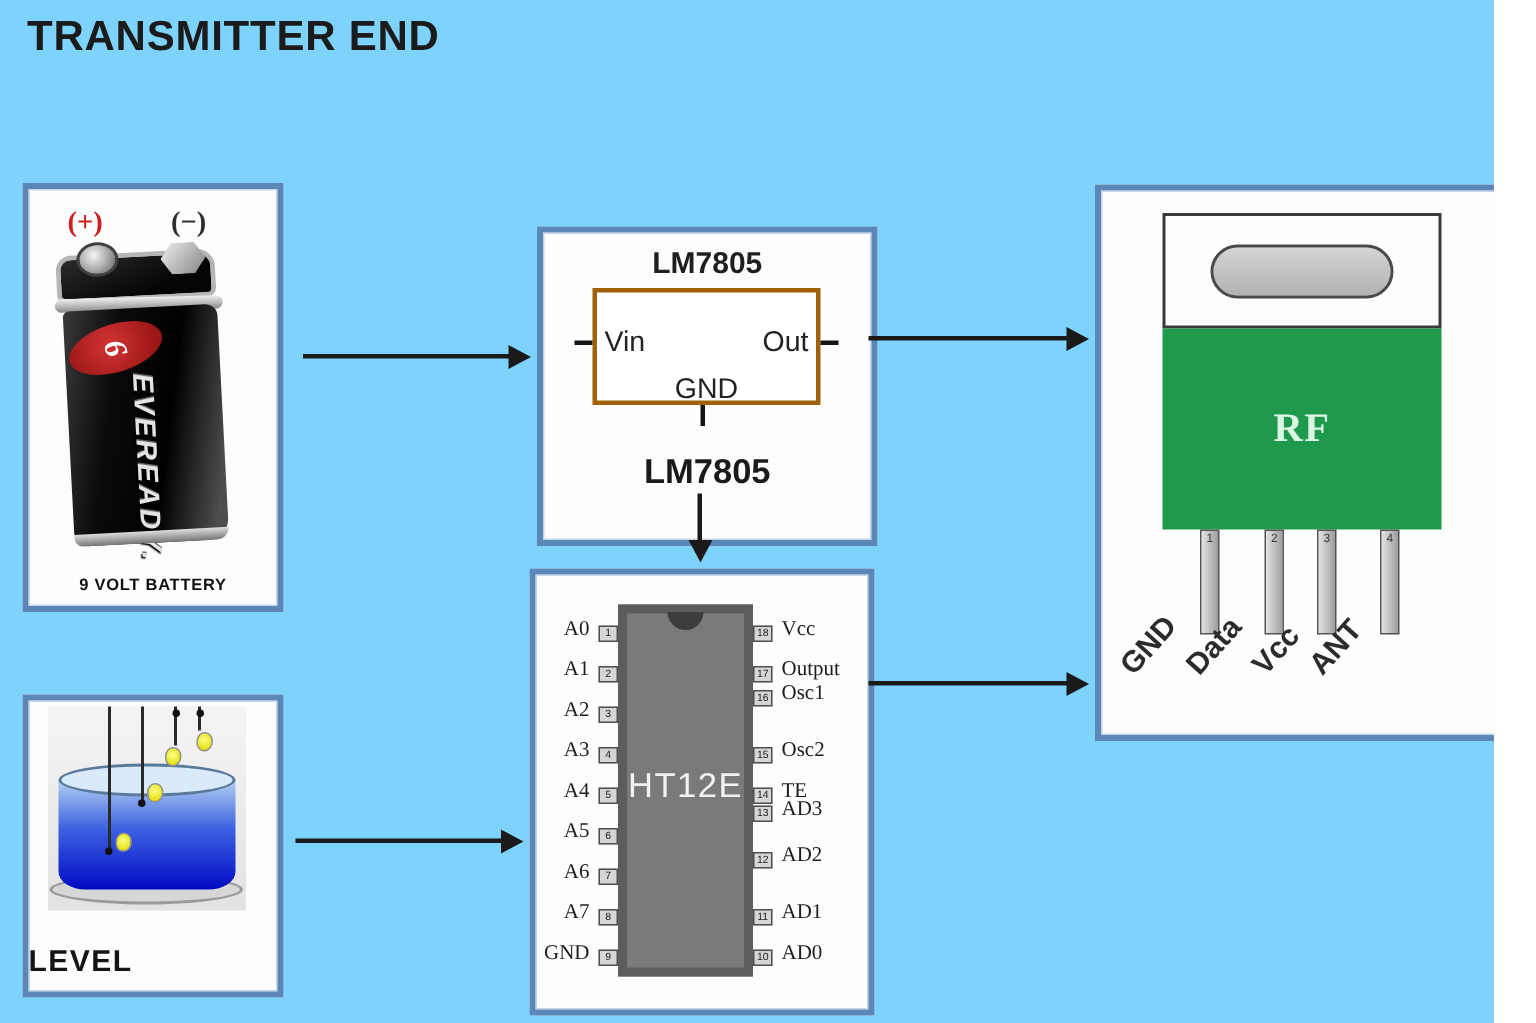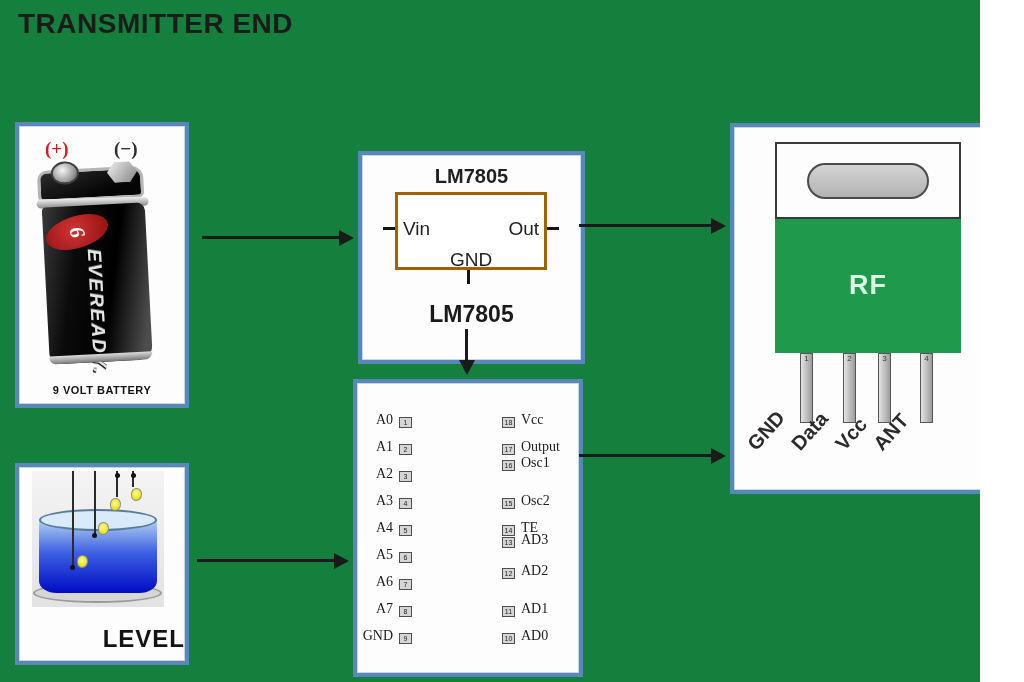--- a/index.html
+++ b/index.html
@@ -1,17 +1,17 @@
 <!DOCTYPE html>
 <html><head>
 <meta charset="utf-8">
 <style>
   html,body { margin:0; padding:0; background:#fff; }
-  .canvas { position:relative; width:980px; height:682px; background:#15803d; overflow:hidden;
-            font-family:"Liberation Sans",sans-serif; }
+  .canvas { position:relative; width:980px; height:682px; background:#7dd3fc; overflow:hidden;
+            font-family:"Liberation Sans",sans-serif;padding-left:16px; }
 
   .page-title { position:absolute; left:18px; top:8px; font-size:28px; font-weight:bold;
                 color:#1b1b1b; letter-spacing:.5px; }
 
   
   .box { position:absolute; background:#fdfdfd; border:4px solid #5b87b8;
          box-shadow: inset 0 0 0 1px #c4d6e8; }
   #batteryBox { left:15px;  top:122px; width:166px; height:278px; }
   #regBox     { left:358px; top:123px; width:219px; height:205px;margin-top:28px; }
   #encBox     { left:353px; top:379px; width:222px; height:290px; }
@@ -101,21 +101,21 @@
             text-align:center; color:#222; box-sizing:border-box; }
 
   
   .rf-tab { position:absolute; left:41px; top:15px; width:186px; height:77px;
             background:#fdfdfd; border:2px solid #3a3a3a; box-sizing:border-box; }
   .rf-oval { position:absolute; left:50%; top:50%; transform:translate(-50%,-50%);
              width:122px; height:36px; background:linear-gradient(#d4d4d4,#b2b2b2);
              border:2px solid #4a4a4a; border-radius:20px; box-sizing:border-box; }
   .rf-green { position:absolute; left:41px; top:92px; width:186px; height:134px; background:#1f9a4d;
               display:flex; flex-direction:column; align-items:center; justify-content:center; }
-  .rf-line { color:#d9f7e2; font-weight:bold; font-size:27px; line-height:1.15; letter-spacing:1px; }
+  .rf-line { color:#d9f7e2; font-weight:bold; font-size:27px; line-height:1.15; letter-spacing:1px;font-family:Liberation Serif, serif; }
   .rf-leg { position:absolute; top:226px; width:13px; height:70px;
             background:linear-gradient(90deg,#e3e3e3,#9d9d9d); border:1px solid #555;
             box-sizing:border-box; font-size:8px; text-align:center; color:#3a3a3a; line-height:10px; }
   #leg1 { left:66px; } #leg2 { left:109px; } #leg3 { left:144px; } #leg4 { left:186px; }
   .rf-leg-label { position:absolute; top:305px; width:70px; transform:rotate(-48deg);
                   transform-origin:left bottom; font-weight:bold; font-size:20px; color:#2b2b2b; }
   #leglbl1 { left:26px; } #leglbl2 { left:70px; } #leglbl3 { left:114px; } #leglbl4 { left:152px; }
 
   
   .lvl-photo { position:absolute; left:13px; top:4px; width:132px; height:136px;
@@ -127,22 +127,22 @@
                border-radius:0 0 18px 18px / 0 0 12px 12px; }
   .lvl-ellipse { position:absolute; left:7px; top:38px; width:118px; height:22px;
                  background:#d9ebfa; border:2px solid #5a7a9a; border-radius:50%; box-sizing:border-box; }
   .probe { position:absolute; width:2px; background:#2a2a2a; top:0; }
   #probe1 { left:40px; height:96px; } #probe2 { left:62px; height:64px; }
   #probe3 { left:84px; height:26px; } #probe4 { left:100px; height:16px; }
   .lvl-dot { position:absolute; width:5px; height:5px; background:#111; border-radius:50%; }
   .lvl-drop { position:absolute; width:11px; height:13px;
               background:radial-gradient(circle at 45% 40%,#fdfd8a,#e8e216 70%,#b0a800);
               border:1px solid #8f8f8f; border-radius:50% 50% 55% 45%; box-sizing:border-box; }
-  .lvl-caption { position:absolute; bottom:8px; width:100%; text-align:right;
-                 font-size:24px; font-weight:bold; color:#141414; letter-spacing:1px; }
+  .lvl-caption { position:absolute; bottom:8px; width:100%; text-align:left;
+                 font-size:20px; font-weight:bold; color:#141414; letter-spacing:1px; }
 </style>
 </head>
 <body>
 
 <div class="canvas">
 
   <div class="page-title">TRANSMITTER END</div>
 
   <div class="box" id="batteryBox">
     <span class="term-lbl term-pos">(+)</span>
@@ -170,20 +170,24 @@
       <span class="reg-pin reg-out">Out</span>
       <span class="reg-pin reg-gnd">GND</span>
     </div>
     <div class="stub stub-l"></div>
     <div class="stub stub-r"></div>
     <div class="stub stub-b"></div>
     <div class="reg-caption">LM7805</div>
   </div>
 
   <div class="box" id="encBox">
+    <div class="ic-body">
+      <div class="ic-notch"></div>
+      <div class="ic-name">HT12E</div>
+    </div>
 
     <div class="pinrow pl" style="top:29px">
         <span>A0</span>
         <span class="pin-sq">1</span>
       </div>
     <div class="pinrow pl" style="top:56px">
         <span>A1</span>
         <span class="pin-sq">2</span>
       </div>
     <div class="pinrow pl" style="top:83px">

